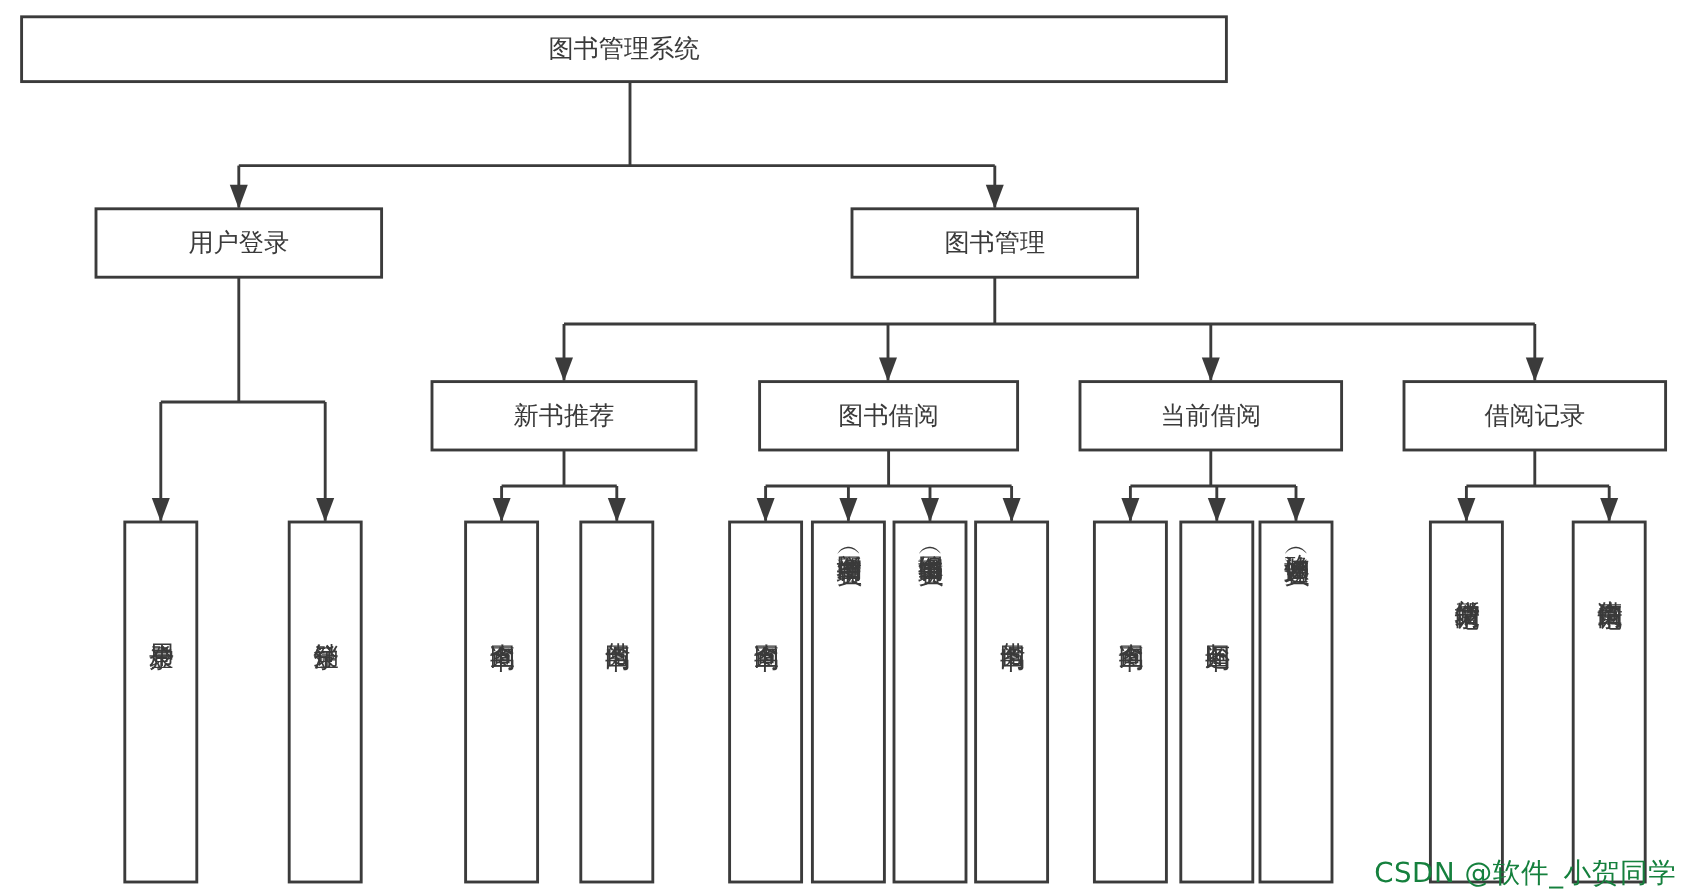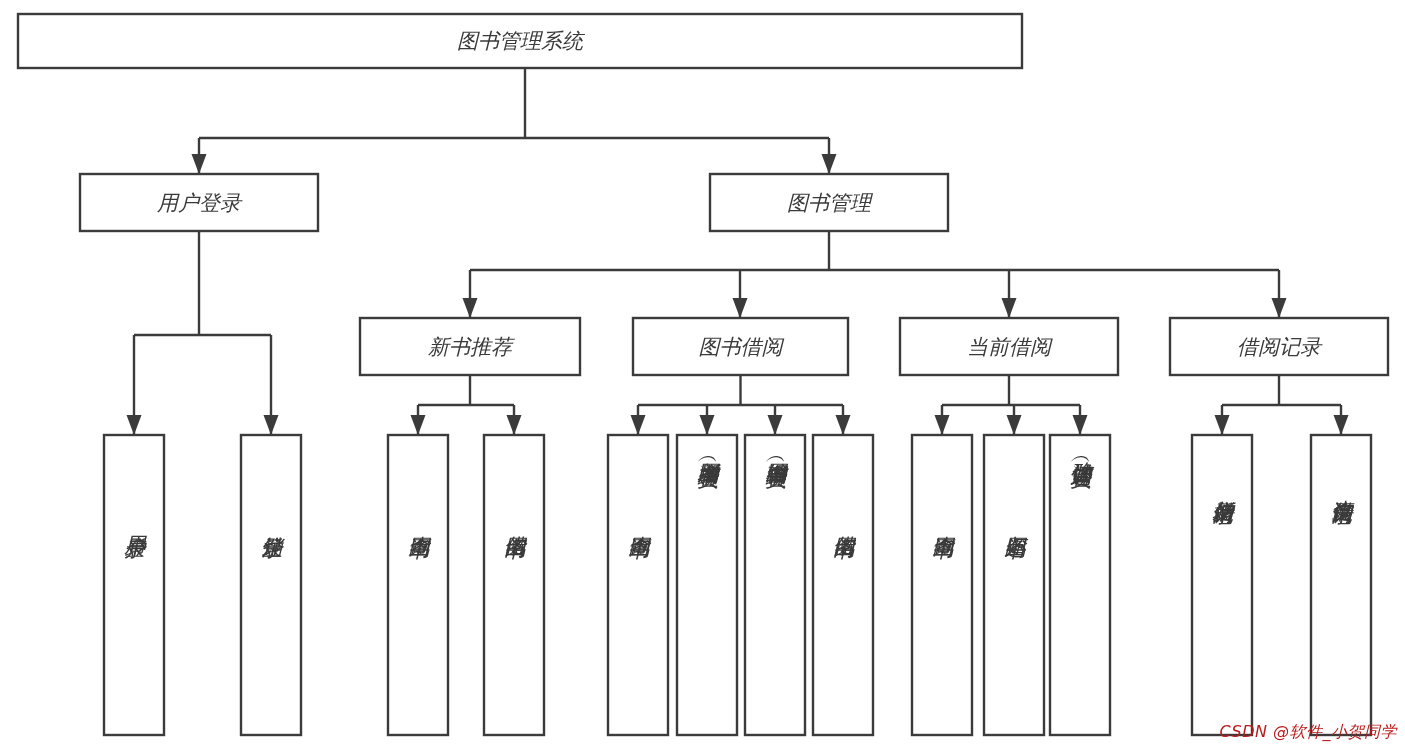--- a/index.html
+++ b/index.html
@@ -11,21 +11,20 @@
     width: 1405px;
     height: 747px;
     font-family: "DejaVu Sans", "Liberation Sans", sans-serif;
     overflow: hidden;
     position: relative;
   }
   #diagram-root {
     position: relative;
     width: 1405px;
     height: 747px;
-    font-style: italic;
   }
   svg#flow {
     position: absolute;
     top: 0;
     left: 0;
     width: 1405px;
     height: 747px;
     display: block;
   }
   .node-box {
@@ -64,22 +63,22 @@
     line-height: 1.12;
     color: #3a3a3a;
     letter-spacing: 1px;
     white-space: nowrap;
     font-family: "DejaVu Sans", "Liberation Sans", sans-serif;
   }
   .watermark {
     position: absolute;
     right: 8px;
     bottom: 4px;
-    font-size: 16px;
-    color: #b91c1c;
+    font-size: 23px;
+    color: #15803d;
     letter-spacing: 0.5px;
     font-family: "DejaVu Sans", "Liberation Sans", sans-serif;
     white-space: nowrap;
   }
 </style>
 </head>
 <body>
 
 <div id="diagram-root">
 

